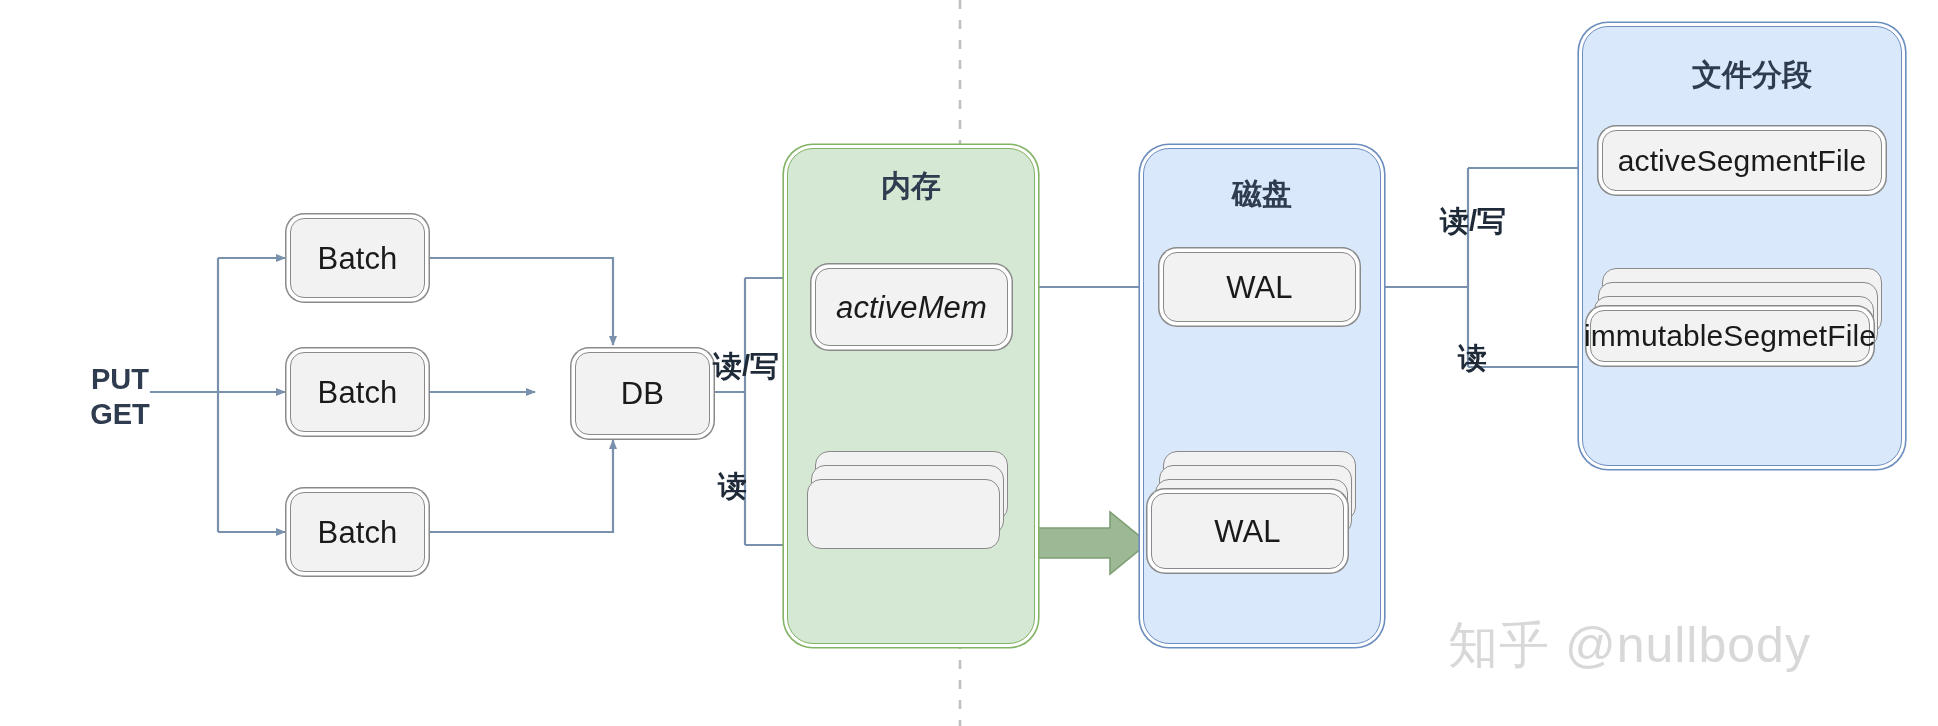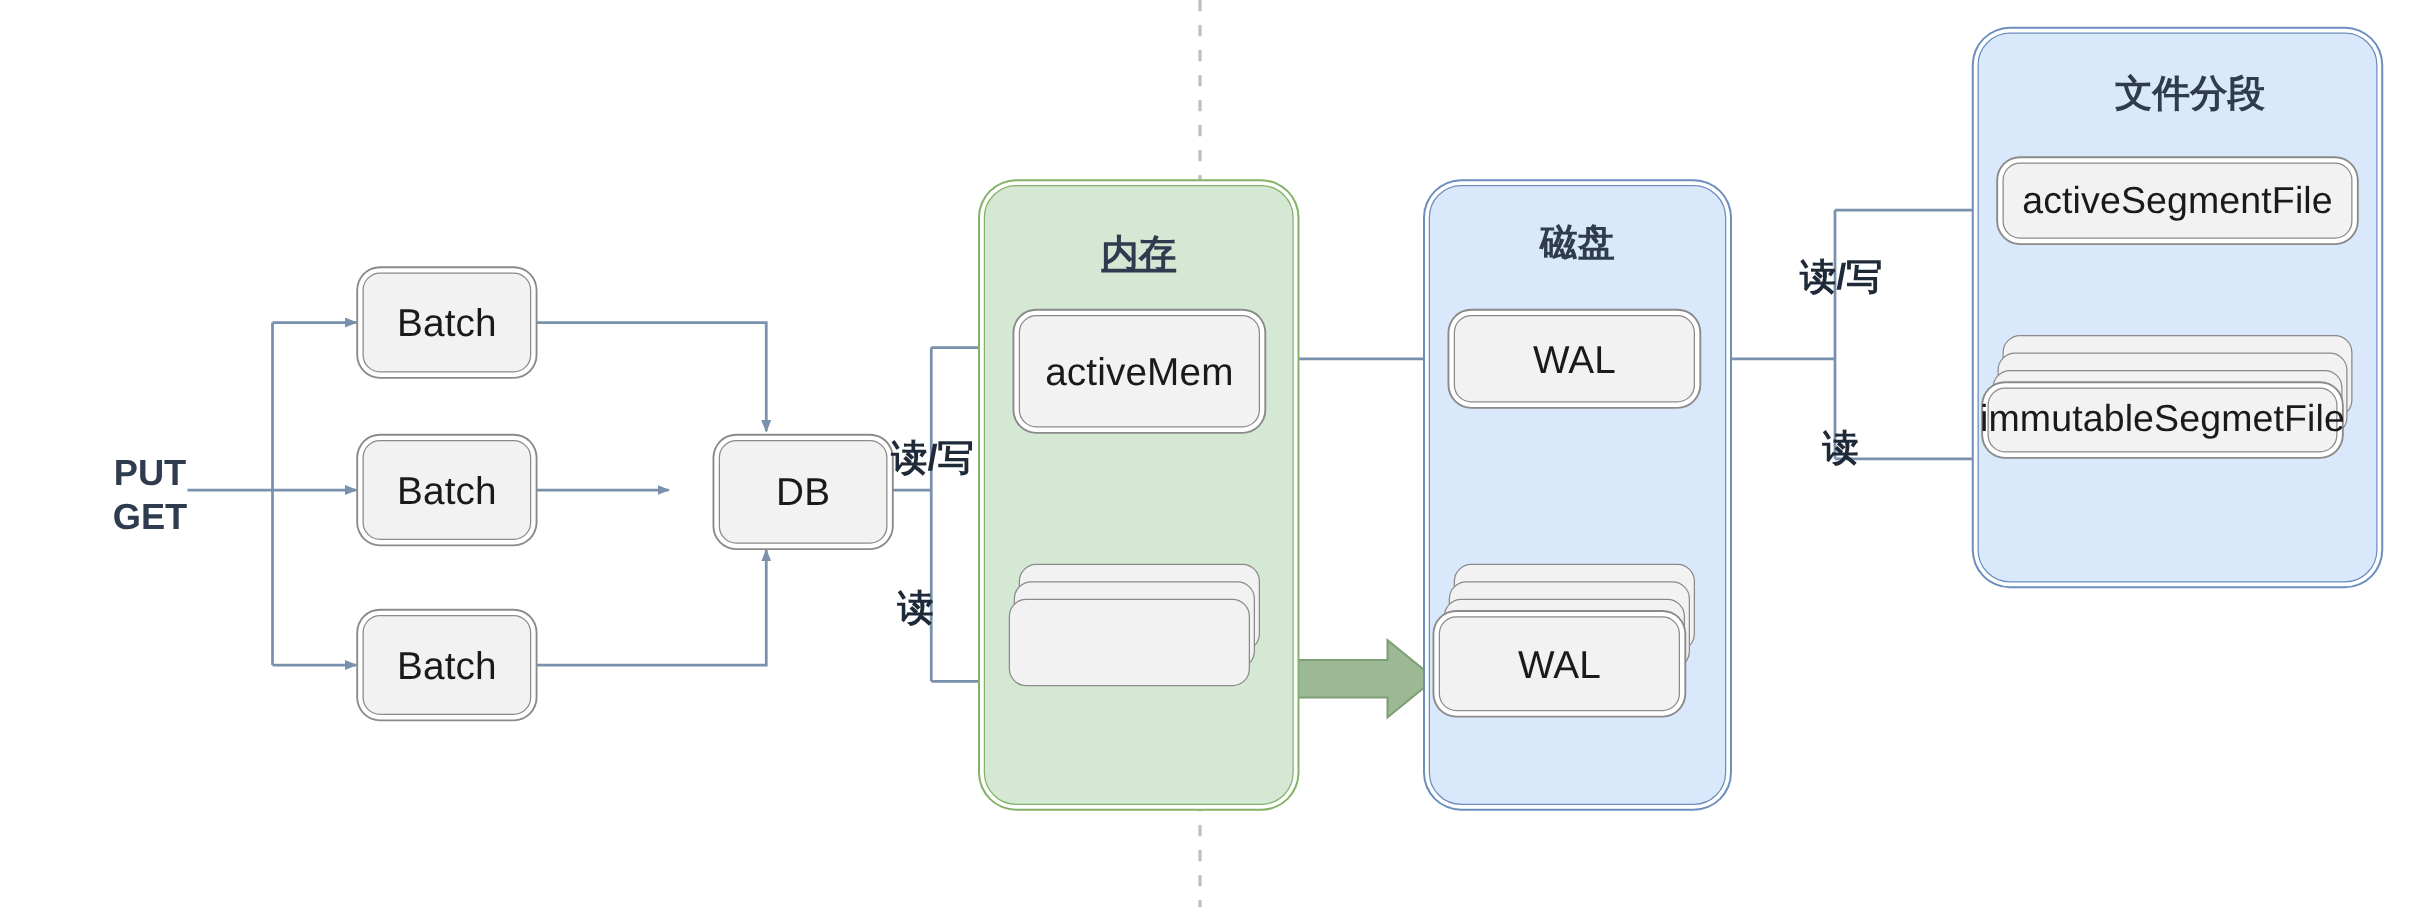--- a/index.html
+++ b/index.html
@@ -177,24 +177,24 @@
   </div>
 
   <div class="node" style="left:575px; top:352px; width:135px; height:83px;">
     <span class="node-label">DB</span>
   </div>
 
   <div class="ftext edge-label" style="left:713px; top:325px;">读/写</div>
   <div class="ftext edge-label" style="left:718px; top:445px;">读</div>
 
   <div class="group mem" style="left:787px; top:148px; width:248px; height:496px;">
-    <div class="group-title" style="top:34px;text-decoration:underline;">内存</div>
-  </div>
-
-  <div class="node" style="left:815px; top:252px; width:193px; height:90px;">
+    <div class="group-title" style="top:17px;">内存</div>
+  </div>
+
+  <div class="node" style="left:815px; top:268px; width:193px; height:78px;font-style:italic;">
     <span class="node-label">activeMem</span>
   </div>
 
   <div class="stack-layer" style="left:815px; top:451px; width:193px; height:70px;"></div>
   <div class="stack-layer" style="left:811px; top:465px; width:193px; height:70px;"></div>
   <div class="stack-layer" style="left:807px; top:479px; width:193px; height:70px;"></div>
 
   <div class="group disk" style="left:1143px; top:148px; width:238px; height:496px;">
     <div class="group-title" style="top:25px;">磁盘</div>
   </div>
@@ -221,14 +221,15 @@
     <span class="node-label">activeSegmentFile</span>
   </div>
 
   <div class="stack-layer" style="left:1602px; top:268px; width:280px; height:66px;"></div>
   <div class="stack-layer" style="left:1598px; top:282px; width:280px; height:66px;"></div>
   <div class="stack-layer" style="left:1594px; top:296px; width:280px; height:66px;"></div>
   <div class="node small" style="left:1590px; top:310px; width:280px; height:52px;">
     <span class="node-label">immutableSegmetFile</span>
   </div>
 
+  <div class="watermark" style="left:1448px; top:612px;">知乎 @nullbody</div>
 
 </div>
 
 </body></html>

